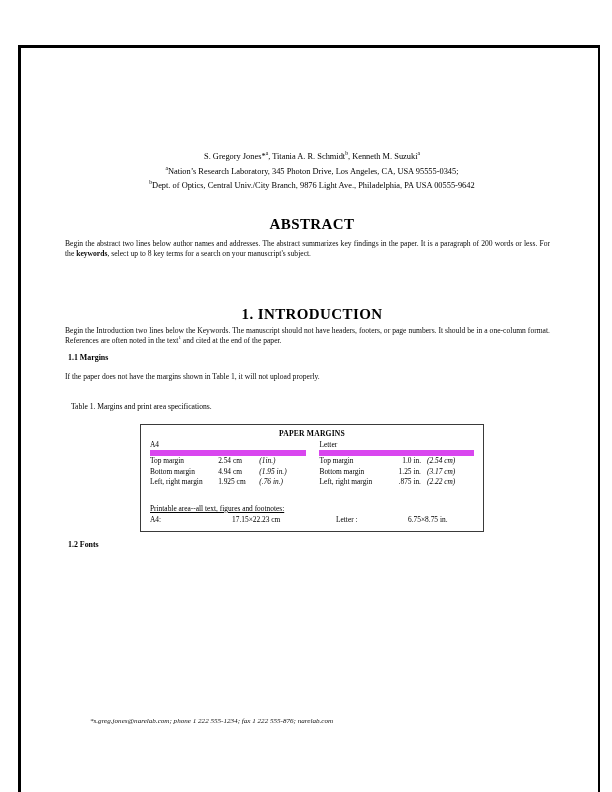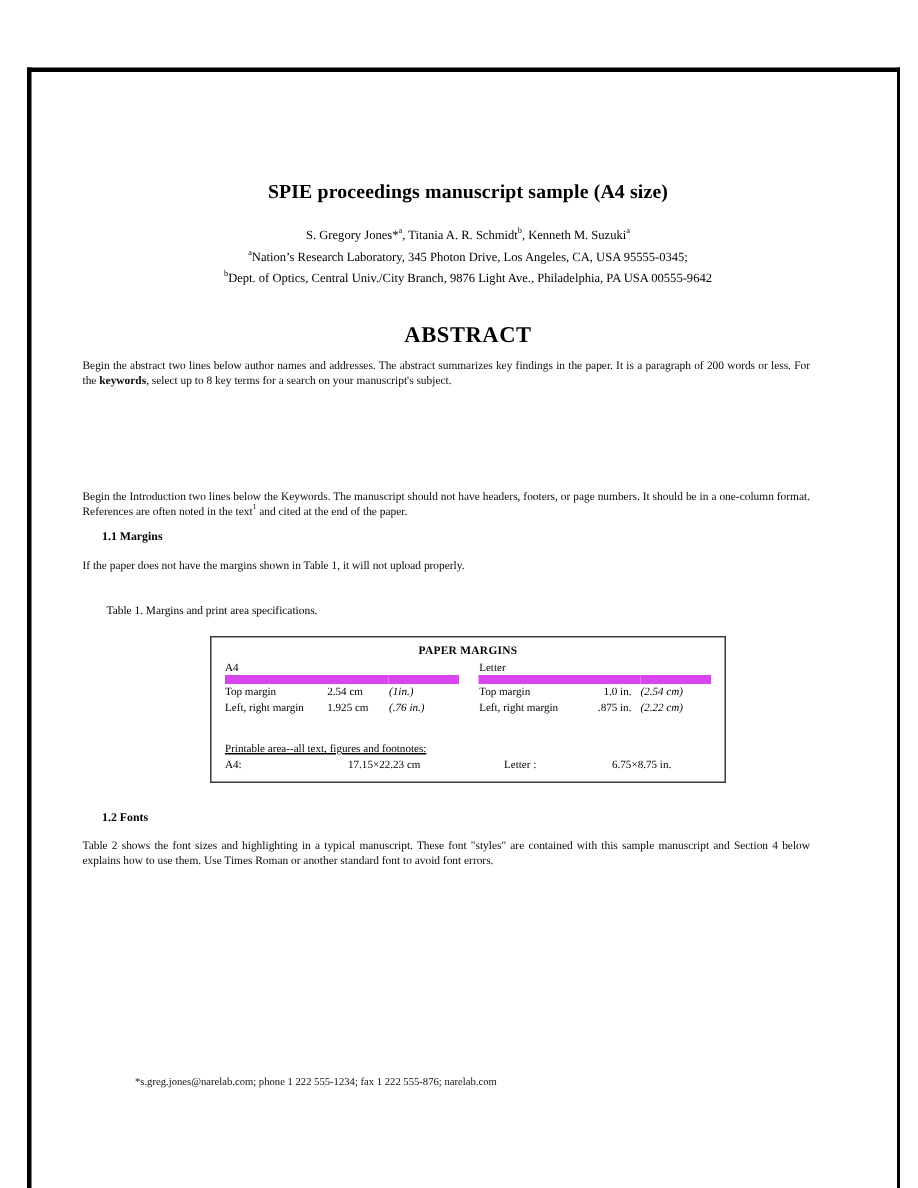--- a/index.html
+++ b/index.html
@@ -38,21 +38,21 @@
 
   
   .tx {
     position: absolute;
     font-size: 7.6px;
     line-height: 10.4px;
     text-align: justify;
     color: #0a0a0a;
   }
   .col {
-    left: 34px;
+    left: 44px;
     width: 485px;
   }
 
   
   #doc-title {
     position: absolute;
     left: 0;
     top: 72px;
     width: 582px;
     text-align: center;
@@ -183,48 +183,49 @@
   .pa-l2 { width: 72px; }
   .pa-v2 { width: auto; }
 
   
   #footnote {
     position: absolute;
     left: 69px;
     top: 669px;
     font-size: 7.1px;
     color: #101010;
+    font-style: italic;
   }
 </style>
 </head>
 <body>
 
 <div id="page-sheet">
   <div id="page-inner">
 
-    <div id="doc-title">SPIE proceedings manuscript sample (A4 size)</div>
 
     <div id="author-line">
       <span>S. Gregory Jones*</span><sup>a</sup><span>, </span><span>Titania A. R. Schmidt</span><sup>b</sup><span>, </span><span>Kenneth M. Suzuki</span><sup>a</sup>
     </div>
 
     <div class="affil" id="affil-a">
       <sup>a</sup><span>Nation’s Research Laboratory, 345 Photon Drive, Los Angeles, CA, USA 95555-0345;</span>
     </div>
     <div class="affil" id="affil-b">
       <sup>b</sup><span>Dept. of Optics, Central Univ./City Branch, 9876 Light Ave., Philadelphia, PA USA 00555-9642</span>
     </div>
 
     <div class="h1-center" id="abstract-heading">ABSTRACT</div>
 
     <div class="tx col" style="top:191px;">
       <span>Begin the abstract two lines below author names and addresses. The abstract summarizes key findings in the paper. It is a paragraph of 200 words or less.  For the </span><b class="kw">keywords</b><span>, select up to 8 key terms for a search on your manuscript's subject.</span>
     </div>
 
 
+    <div class="h1-center" id="intro-heading">1.   INTRODUCTION</div>
 
     <div class="tx col" style="top:278px;">
       <span>Begin the Introduction two lines below the Keywords. The manuscript should not have headers, footers, or page numbers. It should be in a one-column format. References are often noted in the text</span><sup>1</sup><span> and cited at the end of the paper.</span>
     </div>
 
     <div class="h2" id="margins-heading">1.1  Margins</div>
     <div class="tx col" style="top:324px; text-align:left;">If the paper does not have the margins shown in Table 1, it will not upload properly.</div>
 
     <div id="table-caption">Table 1. Margins and print area specifications.</div>
 
@@ -246,20 +247,29 @@
         <tr>
           <td class="cw-label">Top margin</td>
           <td class="cw-val">2.54 cm</td>
           <td class="cw-alt ital">(1in.)</td>
           <td class="gap"></td>
           <td class="rw-label">Top margin</td>
           <td class="rw-val">1.0 in.</td>
           <td class="rw-alt ital">(2.54 cm)</td>
         </tr>
 
+        <tr>
+          <td class="cw-label">Bottom margin</td>
+          <td class="cw-val">4.94  cm</td>
+          <td class="cw-alt ital">(1.95 in.)</td>
+          <td class="gap"></td>
+          <td class="rw-label">Bottom margin</td>
+          <td class="rw-val">1.25 in.</td>
+          <td class="rw-alt ital">(3.17 cm)</td>
+        </tr>
 
         <tr>
           <td class="cw-label">Left, right margin</td>
           <td class="cw-val">1.925 cm</td>
           <td class="cw-alt ital">(.76 in.)</td>
           <td class="gap"></td>
           <td class="rw-label">Left, right margin</td>
           <td class="rw-val">.875 in.</td>
           <td class="rw-alt ital">(2.22 cm)</td>
         </tr>
@@ -276,18 +286,17 @@
           <td class="pa-l1">A4:</td>
           <td class="pa-v1">17.15×22.23 cm</td>
           <td class="pa-l2">Letter :</td>
           <td class="pa-v2">6.75×8.75 in.</td>
         </tr>
       </tbody>
         </table>
     </div>
 
     <div class="h2" id="fonts-heading">1.2  Fonts</div>
-    <div class="tx col" style="top:511px;">Table 2 shows the font sizes and highlighting in a typical manuscript. These font "styles" are contained with this sample manuscript and Section 4 below explains how to use them. Use Times Roman or another standard font to avoid font errors.</div>
 
     <div id="footnote">*s.greg.jones@narelab.com; phone 1 222 555-1234; fax 1 222 555-876; narelab.com</div>
 
   </div>
 </div>
 
 </body></html>

